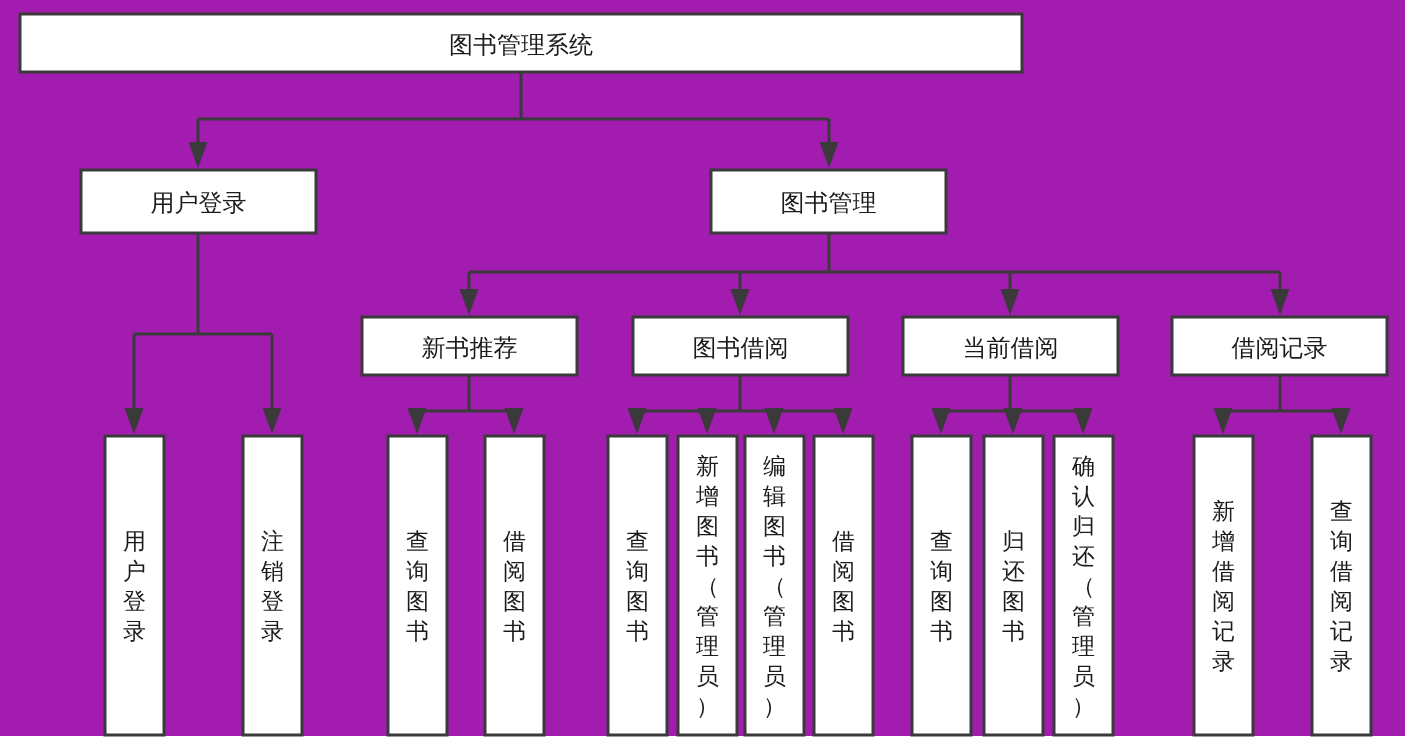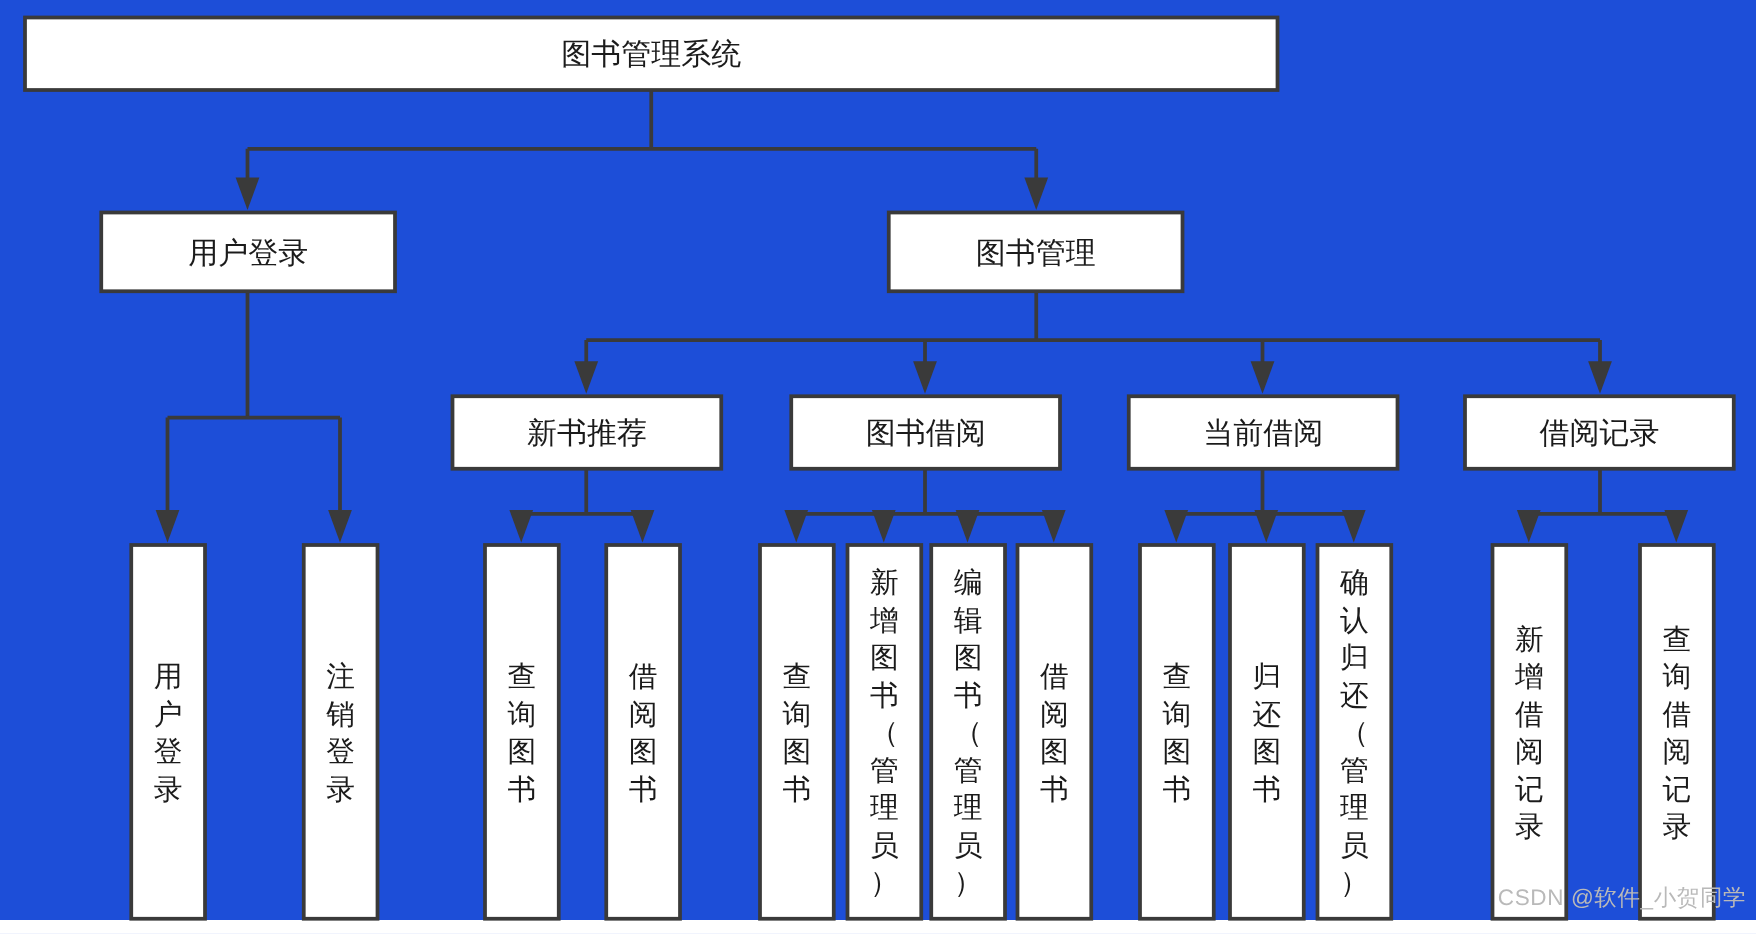--- a/index.html
+++ b/index.html
@@ -11,21 +11,21 @@
     width: 1405px;
     height: 747px;
     font-family: "Liberation Sans", "DejaVu Sans", sans-serif;
     overflow: hidden;
     position: relative;
   }
   #diagram-root {
     position: relative;
     width: 1405px;
     height: 736px;
-    background: #1d4ed8;
+    background: #a21caf;
   }
   svg#flowchart {
     position: absolute;
     left: 0;
     top: 0;
     width: 1405px;
     height: 747px;
     display: block;
   }
   .node-rect {
@@ -217,14 +217,13 @@
         <g>
           <rect class="node-rect" x="1194" y="436" width="59" height="299"></rect>
           <text class="node-label-v" x="1223.5" y="518.9"><tspan x="1223.5" dy="0">新</tspan><tspan x="1223.5" dy="30">增</tspan><tspan x="1223.5" dy="30">借</tspan><tspan x="1223.5" dy="30">阅</tspan><tspan x="1223.5" dy="30">记</tspan><tspan x="1223.5" dy="30">录</tspan></text>
         </g>
         <g>
           <rect class="node-rect" x="1312" y="436" width="59" height="299"></rect>
           <text class="node-label-v" x="1341.5" y="518.9"><tspan x="1341.5" dy="0">查</tspan><tspan x="1341.5" dy="30">询</tspan><tspan x="1341.5" dy="30">借</tspan><tspan x="1341.5" dy="30">阅</tspan><tspan x="1341.5" dy="30">记</tspan><tspan x="1341.5" dy="30">录</tspan></text>
         </g>
       </g>
   </svg>
-  <div class="watermark">CSDN @软件_小贺同学</div>
 </div>
 
 </body></html>

